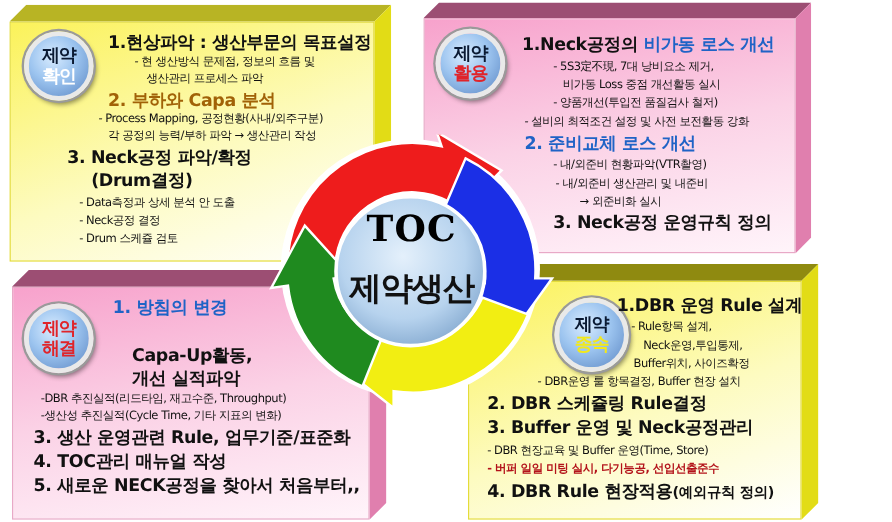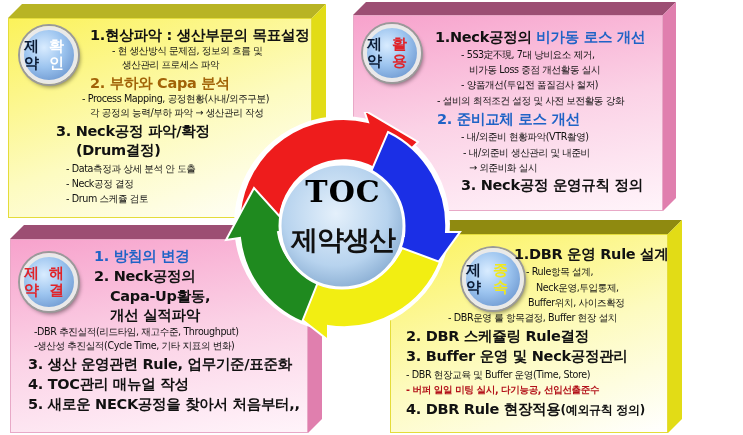--- a/index.html
+++ b/index.html
@@ -11,21 +11,21 @@
   .pink .face{background:linear-gradient(170deg,#f7a2cc 0%,#fbd2e6 50%,#fff4fa 100%);border:1px solid #e8a9c7;}
   .txt{position:absolute;white-space:nowrap;color:#111;}
   .h{font-weight:bold;font-size:14.5px;letter-spacing:-0.3px;}
   .s{font-size:9.6px;letter-spacing:-0.4px;}
   .red{color:#a16207;}
   .blue{color:#1f63c6;}
   .dred{color:#b3121a;}
   .badge{position:absolute;width:58px;height:58px;border-radius:50%;
     background:radial-gradient(circle at 40% 35%,#d9ecff 0%,#9cc4ef 45%,#5b86c3 100%);
     border:4px solid #e9e9e9;box-shadow:0 0 0 2px #9a9a9a,2px 3px 4px rgba(0,0,0,0.45);
-    display:flex;align-items:center;justify-content:center;box-sizing:border-box;}
+    display:flex;flex-direction:column;align-items:center;justify-content:center;box-sizing:border-box;}
   .badge span{font-weight:bold;font-size:15px;line-height:17px;letter-spacing:-1px;}
   .b1{color:#0a1a33;}
   #cycle{position:absolute;left:218px;top:112px;width:250px;height:230px;}
   .center-title{position:absolute;left:0;width:100%;text-align:center;font-weight:bold;}
 </style>
 </head>
 <body>
 
 <div class="box yellow" style="left:8px;top:4px;width:318px;height:216px;">
   <svg class="top" width="318" height="216" style="position:absolute;left:0;top:0;">
@@ -67,38 +67,37 @@
   <div class="txt h" style="left:82px;top:26px;">
     <span>1.Neck공정의 </span><span class="blue">비가동 로스 개선</span>
   </div>
   <div class="txt s" style="left:108px;top:47px;">- 5S3定不現, 7대 낭비요소 제거,</div>
   <div class="txt s" style="left:116px;top:62px;">비가동 Loss 중점 개선활동 실시</div>
   <div class="txt s" style="left:108px;top:77px;">- 양품개선(투입전 품질검사 철저)</div>
   <div class="txt s" style="left:84px;top:93px;">- 설비의 최적조건 설정 및 사전 보전활동 강화</div>
   <div class="txt h blue" style="left:84px;top:108px;">2. 준비교체 로스 개선</div>
   <div class="txt s" style="left:108px;top:129px;">- 내/외준비 현황파악(VTR촬영)</div>
   <div class="txt s" style="left:110px;top:145px;">- 내/외준비 생산관리 및 내준비</div>
-  <div class="txt s" style="left:116px;top:160px;text-align:center;">→ 외준비화 실시</div>
+  <div class="txt s" style="left:130px;top:160px;text-align:center;">→ 외준비화 실시</div>
   <div class="txt h" style="left:108px;top:174px;">3. Neck공정 운영규칙 정의</div>
 </div>
 
 <div class="box pink" style="left:10px;top:225px;width:312px;height:208px;">
   <svg width="312" height="208" style="position:absolute;left:0;top:0;">
     <polygon points="0,14 14,0 312,0 298,14" fill="#9c4e73"></polygon>
     <polygon points="298,14 312,0 312,194 298,208" fill="#e07fae"></polygon>
   </svg>
   <div class="face" style="left:0;top:14px;width:298px;height:194px;"></div>
 
   <div class="badge" style="left:10px;top:28px;">
     <span style="color:#e0242a;">제약</span>
     <span style="color:#e0242a;">해결</span>
   </div>
 
   <div class="txt h blue" style="left:84px;top:22px;">1. 방침의 변경</div>
-  <div class="txt h" style="left:84px;top:42px;">2. Neck공정의</div>
   <div class="txt h" style="left:100px;top:62px;">Capa-Up활동,</div>
   <div class="txt h" style="left:100px;top:81px;">개선 실적파악</div>
   <div class="txt s" style="left:24px;top:101px;">-DBR 추진실적(리드타임, 재고수준, Throughput)</div>
   <div class="txt s" style="left:24px;top:115px;">-생산성 추진실적(Cycle Time, 기타 지표의 변화)</div>
   <div class="txt h" style="left:18px;top:130px;">3. 생산 운영관련 Rule, 업무기준/표준화</div>
   <div class="txt h" style="left:18px;top:150px;">4. TOC관리 매뉴얼 작성</div>
   <div class="txt h" style="left:18px;top:170px;">5. 새로운 NECK공정을 찾아서 처음부터,,</div>
 </div>
 
 <div class="box yellow" style="left:390px;top:220px;width:292px;height:213px;">

